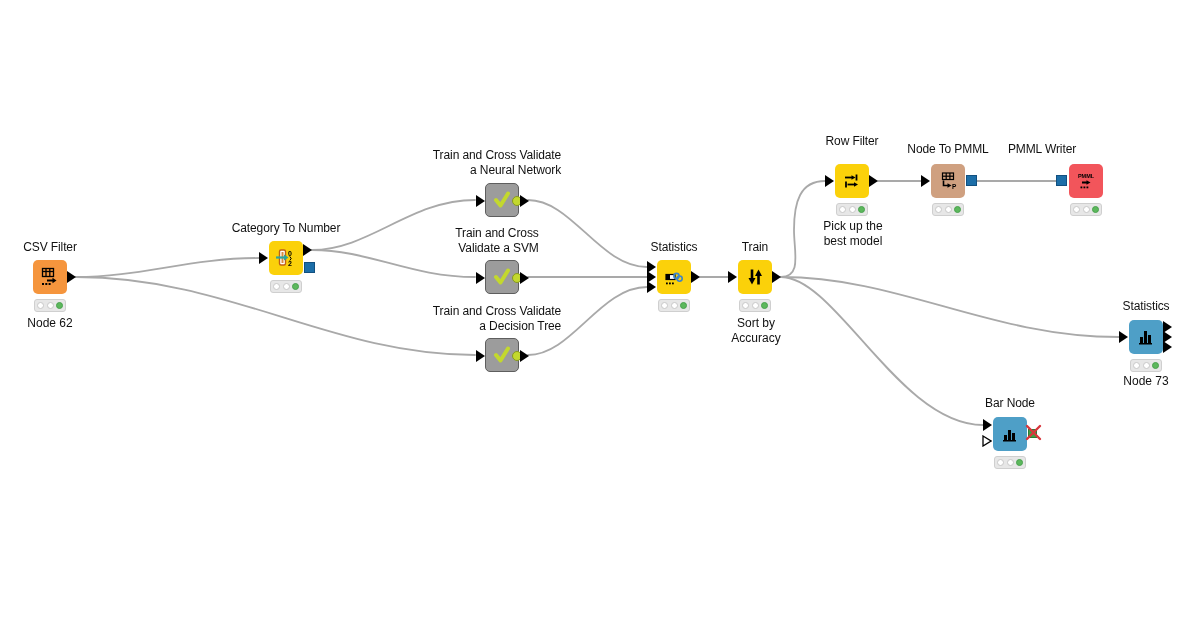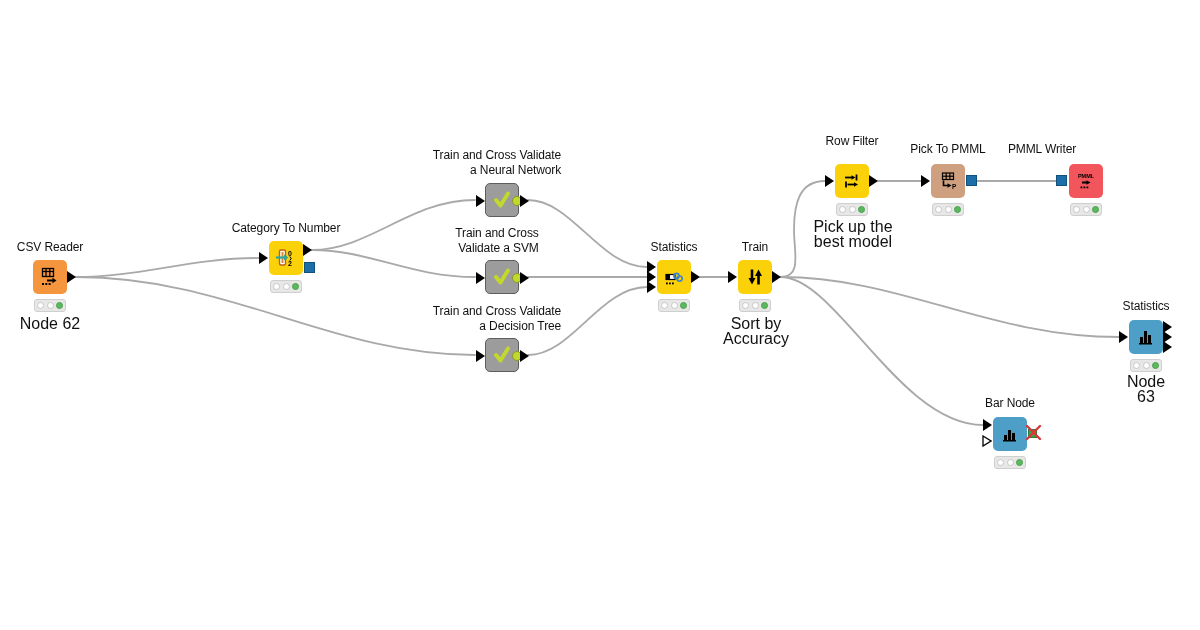--- a/index.html
+++ b/index.html
@@ -8,21 +8,21 @@
     overflow:hidden; font-family:"Liberation Sans", sans-serif;
   }
   svg#wires{position:absolute;left:0;top:0;}
   .nlabel{
     position:absolute; transform:translateX(-50%);
     font-weight:normal; font-size:12px; line-height:15px; color:#111;
     text-align:right; white-space:pre-line; letter-spacing:-0.1px;
   }
   .annot{
     position:absolute; transform:translateX(-50%);
-    font-size:16px; line-height:15px; color:#111;
+    font-size:12px; line-height:15px; color:#111;
     text-align:center; white-space:pre-line;
   }
   .node{position:absolute; width:34px; height:34px; border-radius:5px;}
   .node.orange{background:#F5953D;}
   .node.yellow{background:#FBD10A;}
   .node.meta{background:#9C9C9C; border:1.5px solid #5E5E5E; box-sizing:border-box;}
   .node.tan{background:#CFA080;}
   .node.red{background:#F2555B;}
   .node.blue{background:#4E9FC7;}
   .node .icon{position:absolute; left:50%; top:50%; transform:translate(-50%,-50%);}
@@ -55,21 +55,21 @@
       <path d="M528 355 C572 355 600 287 647 287"></path>
       <path d="M700 277 L728 277"></path>
       <path d="M781 277 C802 277 794 252 794 230 C794 202 800 181 825 181"></path>
       <path d="M781 277 C900 277 990 337 1119 337"></path>
       <path d="M781 277 C836 277 900 425 983 425"></path>
       <path d="M878 181 L921 181"></path>
       <path d="M977 181 L1056 181"></path>
     </g>
   </svg>
 
-  <div class="nlabel" style="left:50px;top:240px">CSV Reader</div>
+  <div class="nlabel" style="left:50px;top:240px">CSV Filter</div>
   <div class="node orange" style="left:33px;top:260px">
     <svg class="icon" width="22" height="22" viewBox="0 0 22 22">
       <g fill="none" stroke="#000" stroke-width="1.3">
         <rect x="3.5" y="2.5" width="11" height="8"></rect>
         <line x1="3.5" y1="5.5" x2="14.5" y2="5.5"></line>
         <line x1="7" y1="2.5" x2="7" y2="10.5"></line>
         <line x1="10.8" y1="2.5" x2="10.8" y2="10.5"></line>
       </g>
       <path d="M8 14.5 h6" stroke="#000" stroke-width="2"></path>
       <path d="M13.5 11.8 l4 2.7 -4 2.7 z" fill="#000"></path>
@@ -199,21 +199,21 @@
     <span class="pin out" style="top:11px"></span>
   </div>
   <div class="tl" style="left:836px;top:203px">
       <i></i>
       <i></i>
       <i class="g"></i>
     </div>
   <div class="annot" style="left:853px;top:219px">Pick up the
 best model</div>
 
-  <div class="nlabel" style="left:948px;top:142px">Pick To PMML</div>
+  <div class="nlabel" style="left:948px;top:142px">Node To PMML</div>
   <div class="node tan" style="left:931px;top:164px">
     <svg class="icon" width="22" height="22" viewBox="0 0 22 22">
       <g fill="none" stroke="#000" stroke-width="1.2">
         <rect x="5.5" y="3" width="11" height="6.5"></rect>
         <line x1="9.2" y1="3" x2="9.2" y2="9.5"></line>
         <line x1="12.9" y1="3" x2="12.9" y2="9.5"></line>
         <line x1="5.5" y1="6.2" x2="16.5" y2="6.2"></line>
       </g>
       <path d="M6.5 10.5 v5 h4.5" stroke="#000" stroke-width="1.6" fill="none"></path>
       <path d="M10.5 13.3 l4 2.2 -4 2.2 z" fill="#000"></path>
@@ -261,21 +261,21 @@
     <span class="pin in" style="top:11px"></span>
     <span class="pin out" style="top:1px"></span>
     <span class="pin out" style="top:11px"></span>
     <span class="pin out" style="top:21px"></span>
   </div>
   <div class="tl" style="left:1130px;top:359px">
       <i></i>
       <i></i>
       <i class="g"></i>
     </div>
-  <div class="annot" style="left:1146px;top:374px">Node 63</div>
+  <div class="annot" style="left:1146px;top:374px">Node 73</div>
 
   <div class="nlabel" style="left:1010px;top:396px">Bar Node</div>
   <div class="node blue" style="left:993px;top:417px">
     <svg class="icon" width="22" height="22" viewBox="0 0 22 22">
       <g fill="#000">
         <rect x="5" y="12" width="3" height="6"></rect>
         <rect x="9" y="7" width="3" height="11"></rect>
         <rect x="13" y="10" width="3" height="8"></rect>
         <rect x="4" y="17" width="13" height="1.5"></rect>
       </g>

